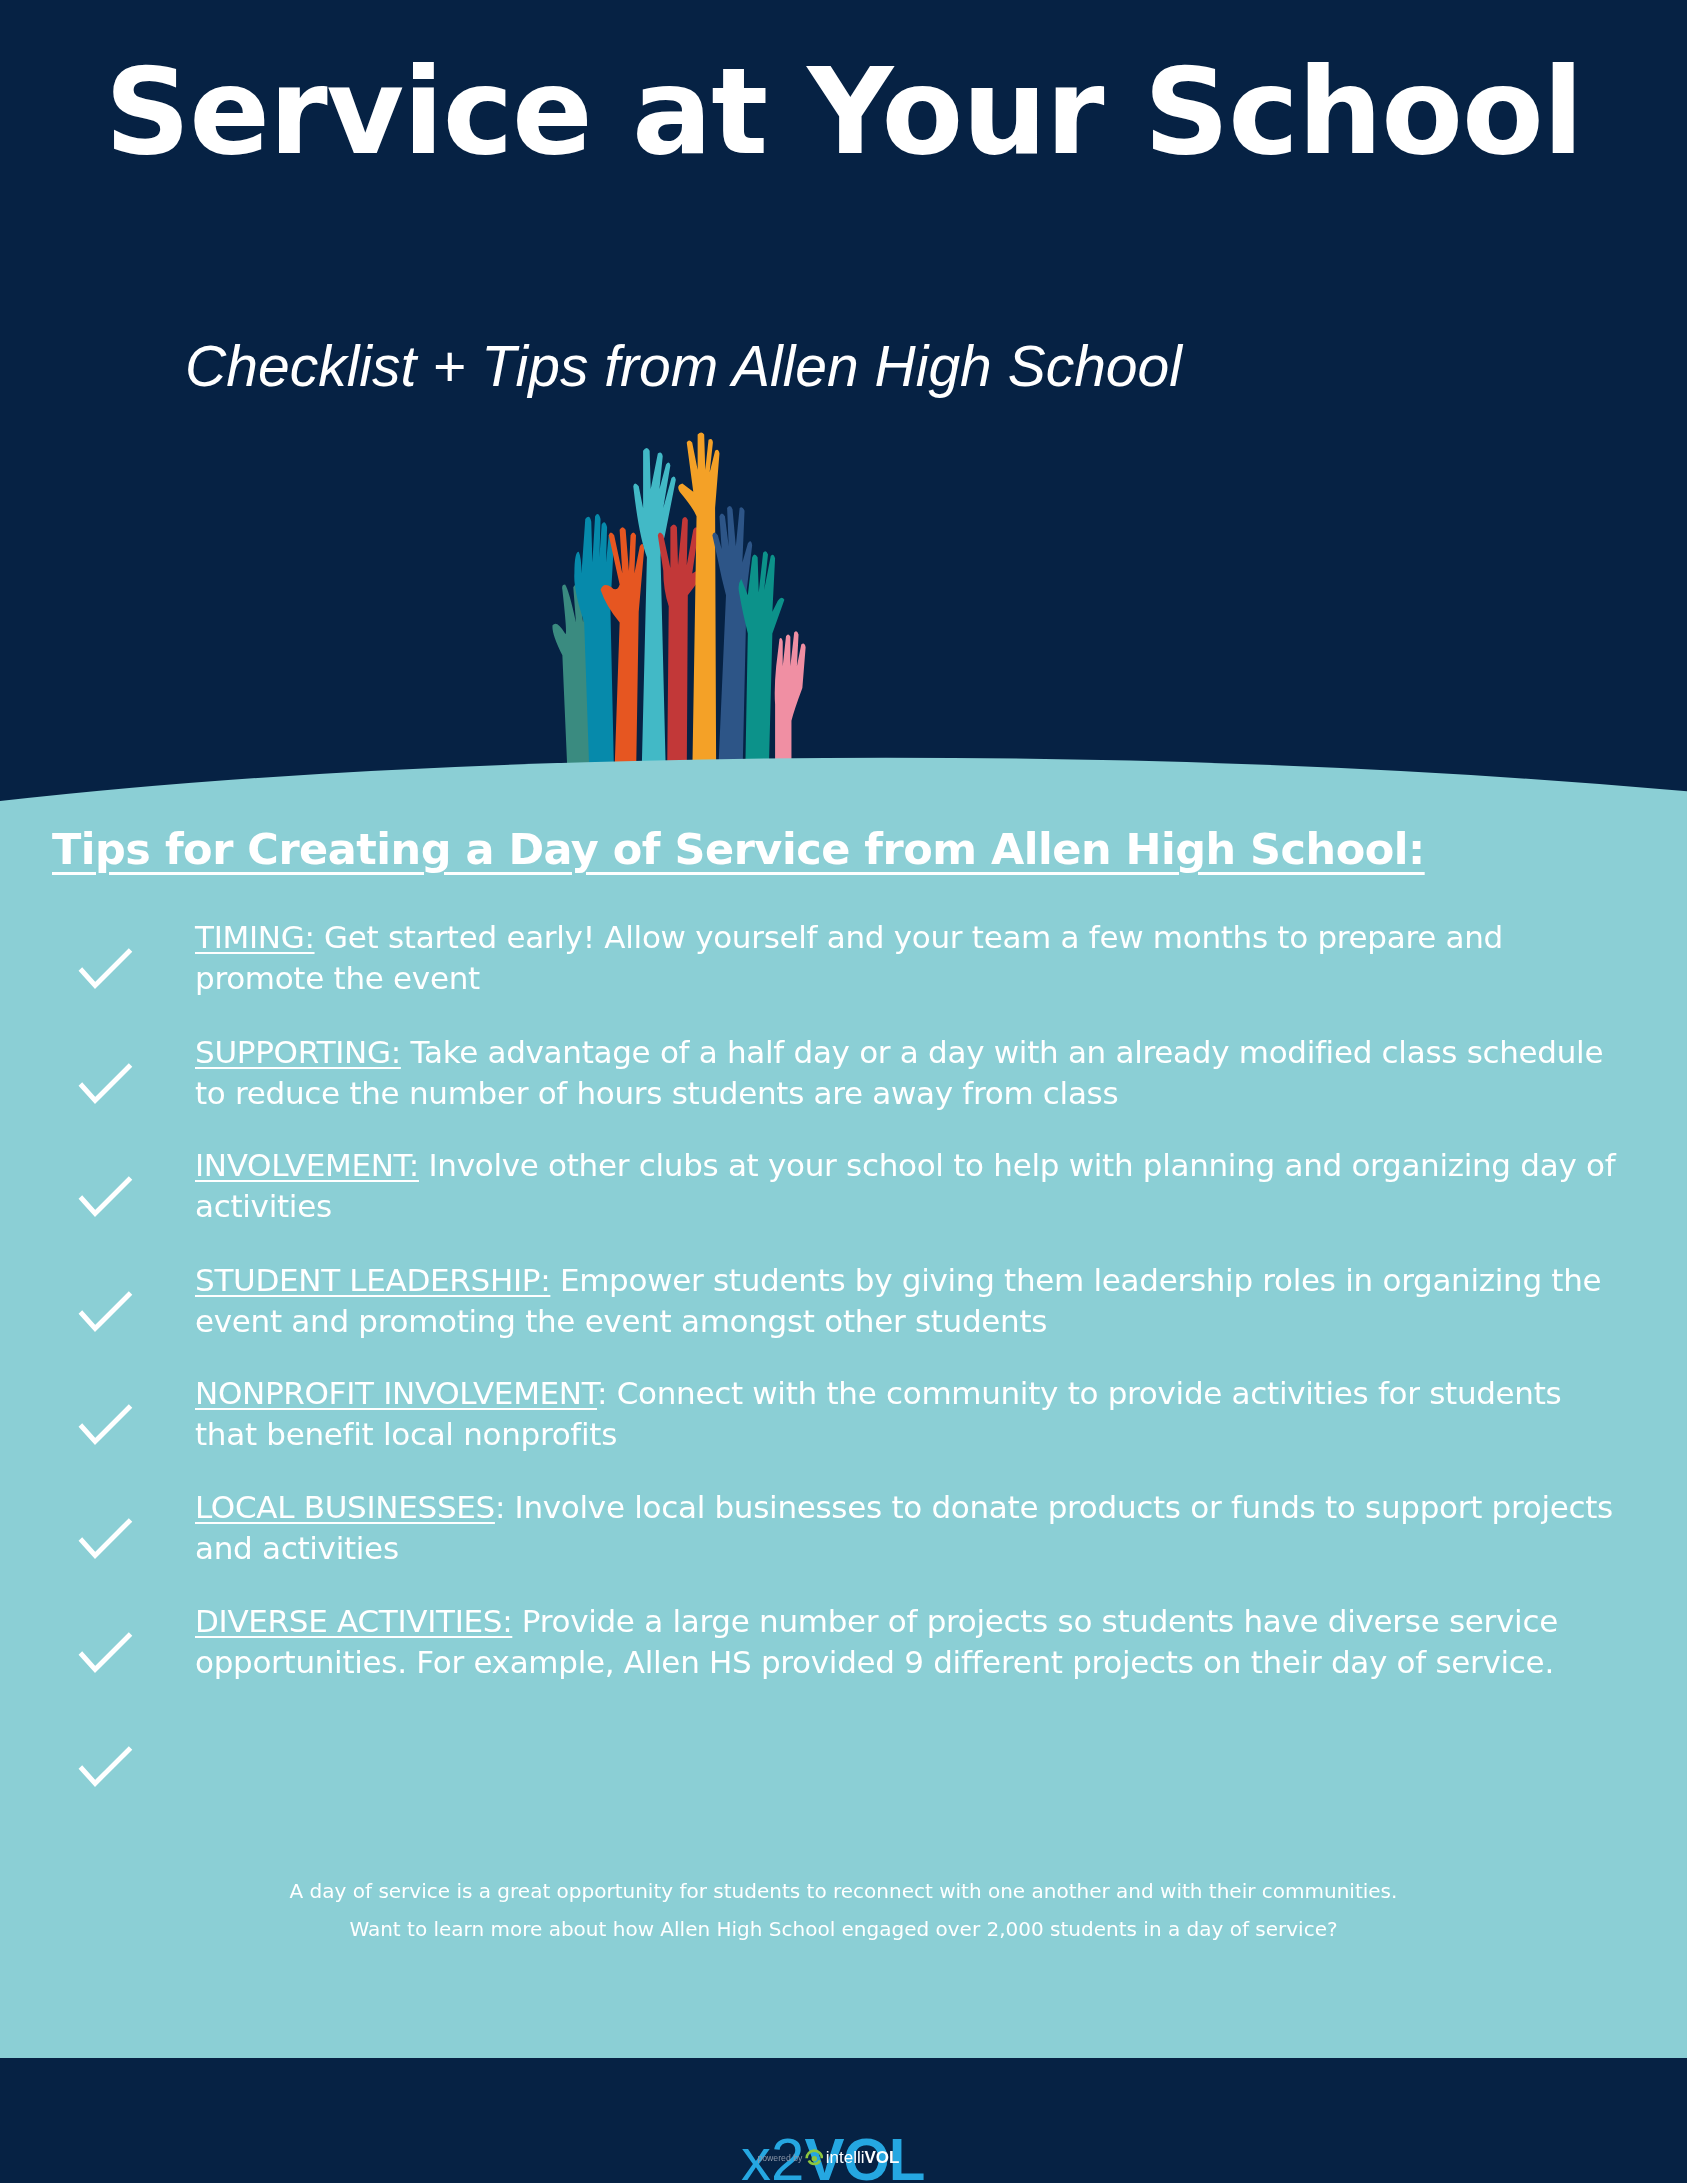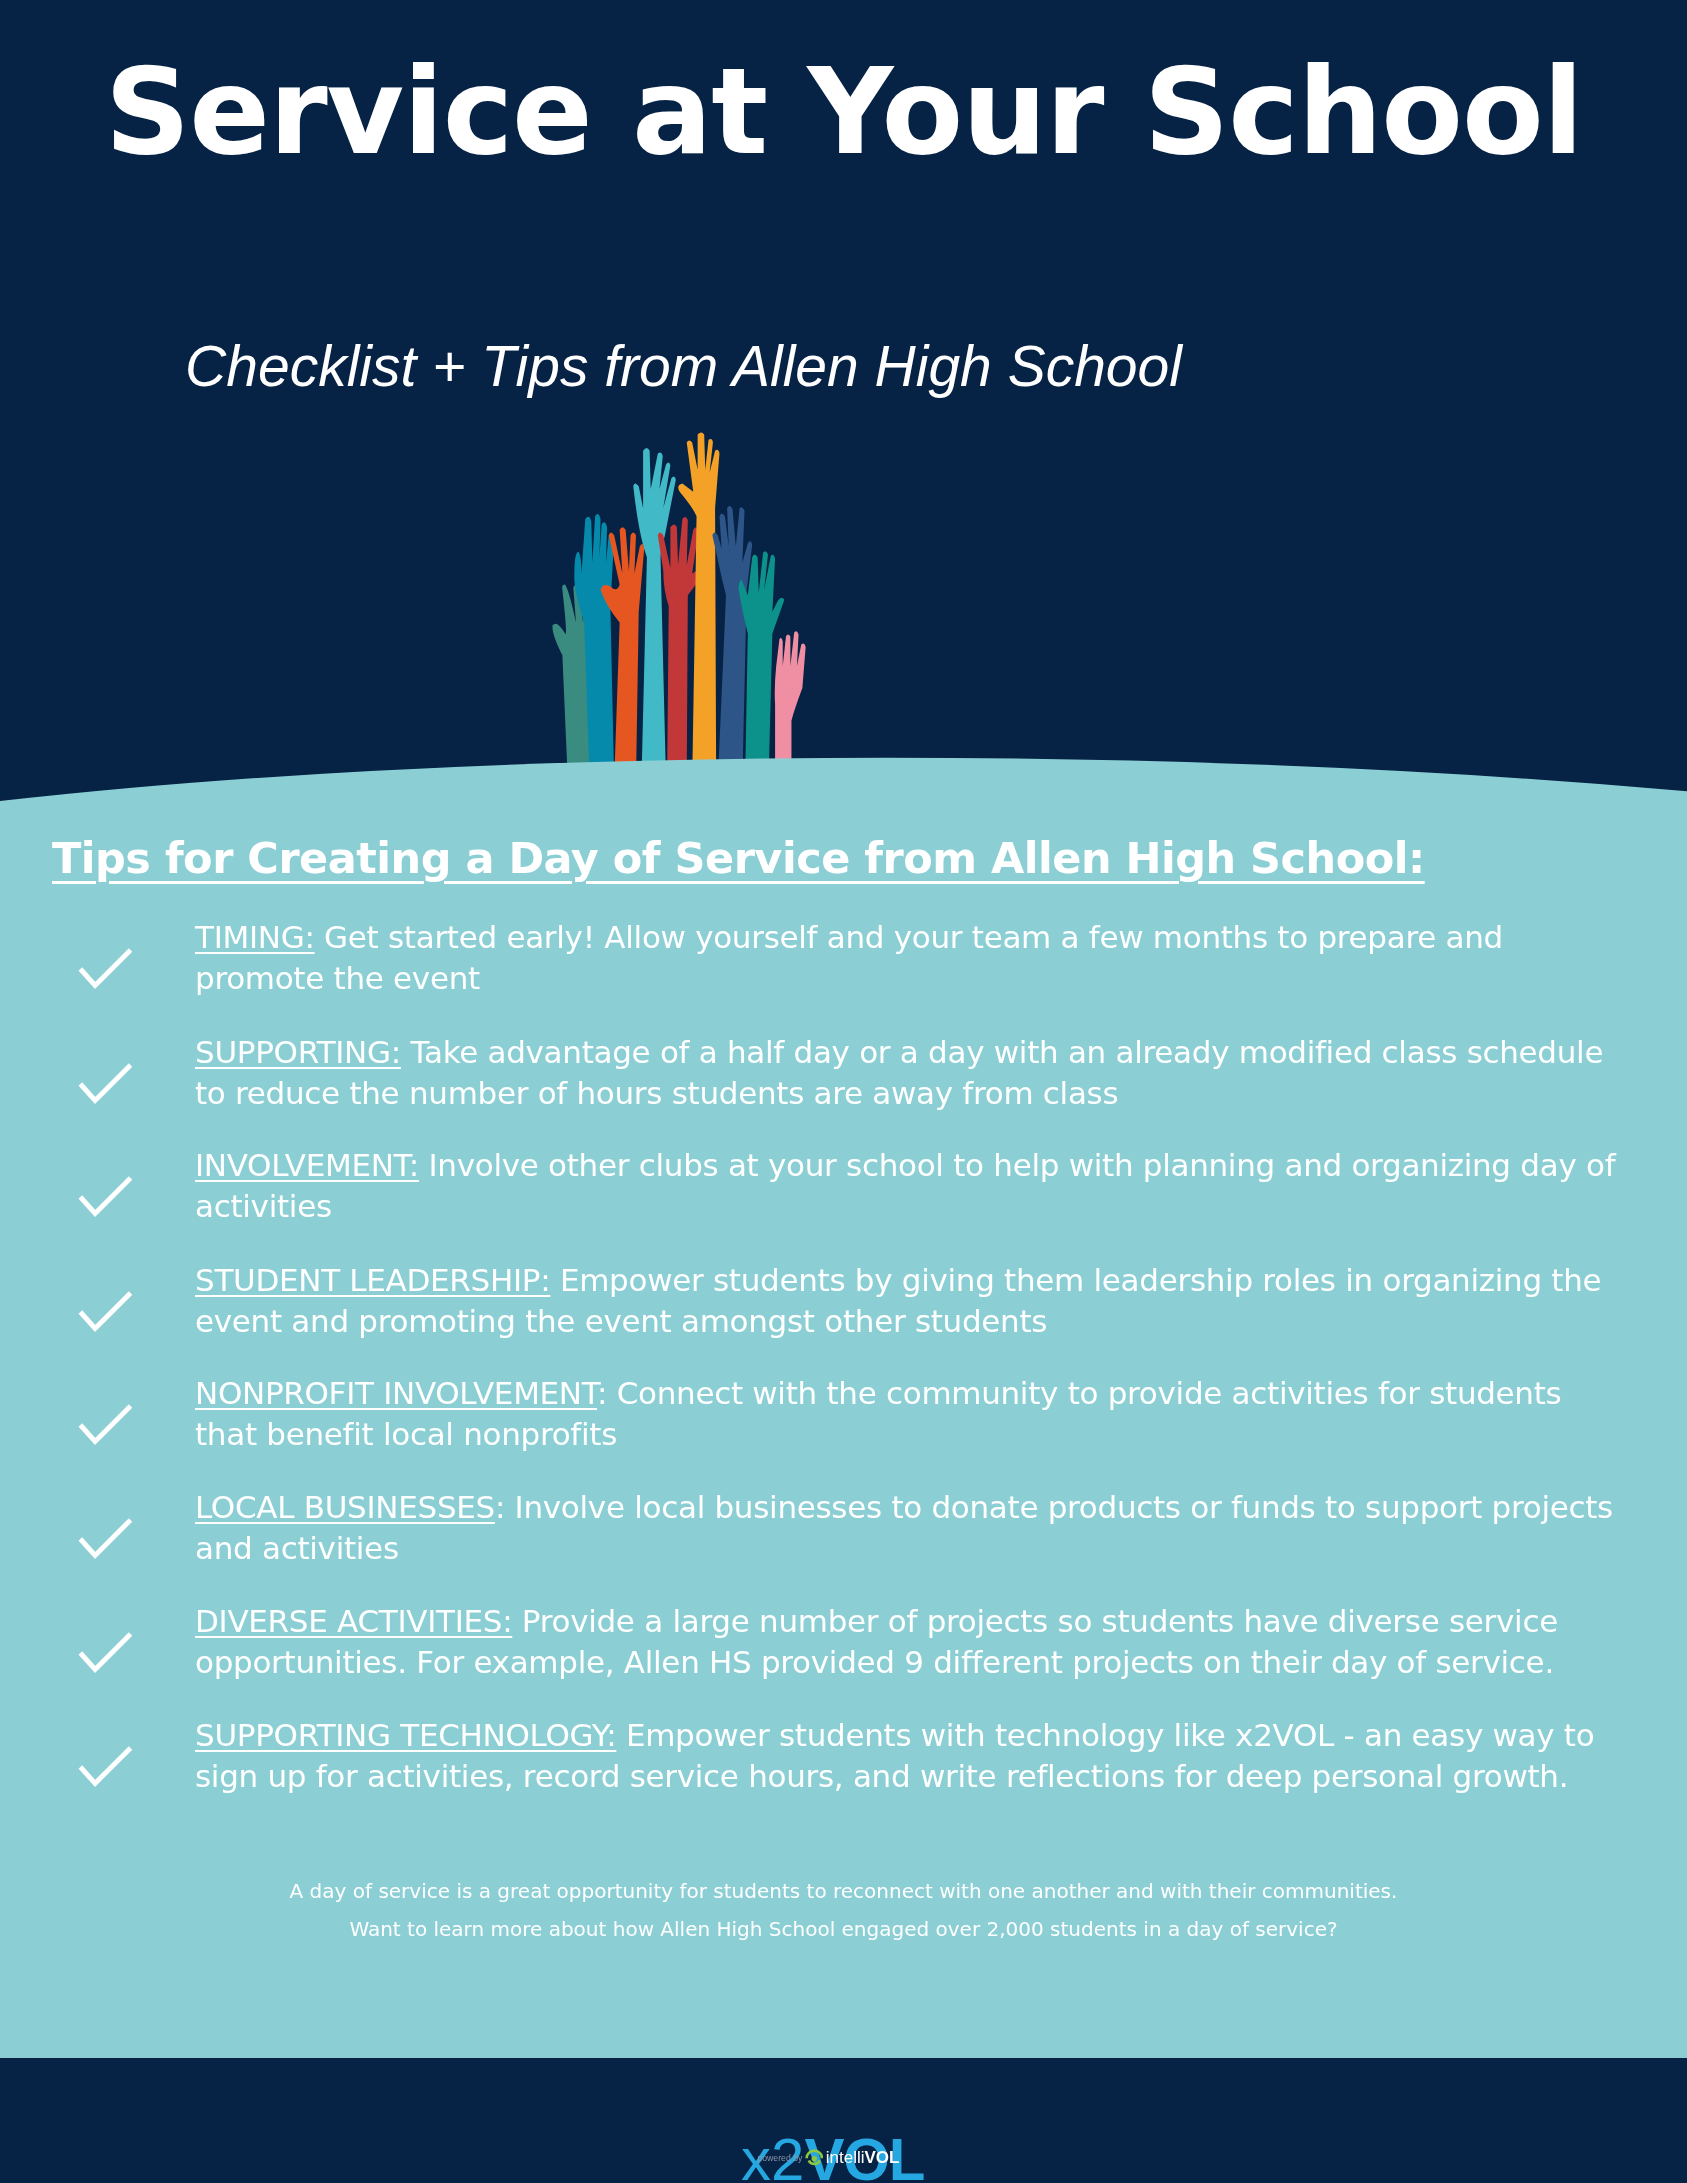--- a/index.html
+++ b/index.html
@@ -2,21 +2,21 @@
 <html style="font-size:8.7px"><head>
 <meta charset="utf-8">
 <style>
   html,body{margin:0;padding:0;}
   body{width:1687px;height:2183px;position:relative;overflow:hidden;background:#062244;font-family:"Liberation Sans","DejaVu Sans",sans-serif;}
   .top{position:absolute;left:0;top:0;width:1687px;height:819px;background:#062244;}
   .title{position:absolute;left:0;top:33px;width:1687px;text-align:center;color:#fff;font-family:"DejaVu Sans",sans-serif;font-weight:bold;font-size:119px;line-height:158px;letter-spacing:-1.1px;}
   .subtitle{position:absolute;left:12px;top:333px;width:1343px;text-align:center;color:#fff;font-family:Liberation Sans, sans-serif;font-style:italic;font-size:57px;}
   .hands{position:absolute;left:546px;top:426px;width:600px;height:355px;}
   .panel{position:absolute;left:0;top:753px;width:1687px;height:1305px;}
-  .heading{position:absolute;left:52px;top:824px;color:#fff;font-family:"DejaVu Sans",sans-serif;font-weight:bold;font-size:43px;text-decoration:underline;text-decoration-thickness:3.3px;text-underline-offset:7.6px;letter-spacing:-0.5px;margin-top:9px;}
+  .heading{position:absolute;left:52px;top:824px;color:#fff;font-family:"DejaVu Sans",sans-serif;font-weight:bold;font-size:43px;text-decoration:underline;text-decoration-thickness:3.3px;text-underline-offset:7.6px;letter-spacing:-0.5px;}
   .tips{position:absolute;left:0;top:917px;width:1687px;}
   .tip{position:absolute;left:0;width:1687px;height:109px;}
   .check{position:absolute;left:76px;top:22px;width:60px;height:60px;}
   .tip-text{position:absolute;left:195px;top:0;width:1430px;color:#fff;font-family:"DejaVu Sans",sans-serif;font-size:31px;line-height:41px;letter-spacing:-0.3px;}
   .tip-label{text-decoration:underline;text-decoration-thickness:2.2px;text-underline-offset:4.4px;text-align:right;}
   .closing{position:absolute;left:0;top:1872px;width:1687px;text-align:center;color:#fff;font-family:"DejaVu Sans",sans-serif;font-size:20px;line-height:38px;}
   .footer{position:absolute;left:0;top:2060px;width:1687px;height:123px;background:#062244;}
   .logo{position:absolute;left:741px;top:2085px;width:175px;height:82px;}
   .logo-main{position:absolute;left:0;top:0;font-family:"Liberation Sans",sans-serif;color:#25a7e1;font-size:60px;line-height:60px;white-space:nowrap;margin-top:45px;}
   .logo-main .x2{font-weight:normal;}
@@ -96,21 +96,20 @@
   <div class="tip" style="top:684px">
     <svg class="check" viewBox="0 0 110 110">
         <path d="M8 55 L35 85 L100 20" stroke="#fff" stroke-width="9" fill="none"></path>
       </svg>
     <div class="tip-text"><span class="tip-label">DIVERSE ACTIVITIES:</span><span> Provide a large number of projects so students have diverse service opportunities. For example, Allen HS provided 9 different projects on their day of service.</span></div>
   </div>
   <div class="tip" style="top:798px">
     <svg class="check" viewBox="0 0 110 110">
         <path d="M8 55 L35 85 L100 20" stroke="#fff" stroke-width="9" fill="none"></path>
       </svg>
-    <div class="tip-text"><span class="tip-label">SUPPORTING TECHNOLOGY:</span><span> Empower students with technology like x2VOL - an easy way to sign up for activities, record service hours, and write reflections for deep personal growth.</span></div>
   </div>
 </div>
 
 <div class="closing">
   <div>A day of service is a great opportunity for students to reconnect with one another and with their communities.</div>
   <div>Want to learn more about how Allen High School engaged over 2,000 students in a day of service?</div>
 </div>
 
 <div class="footer"></div>
 <div class="logo">

